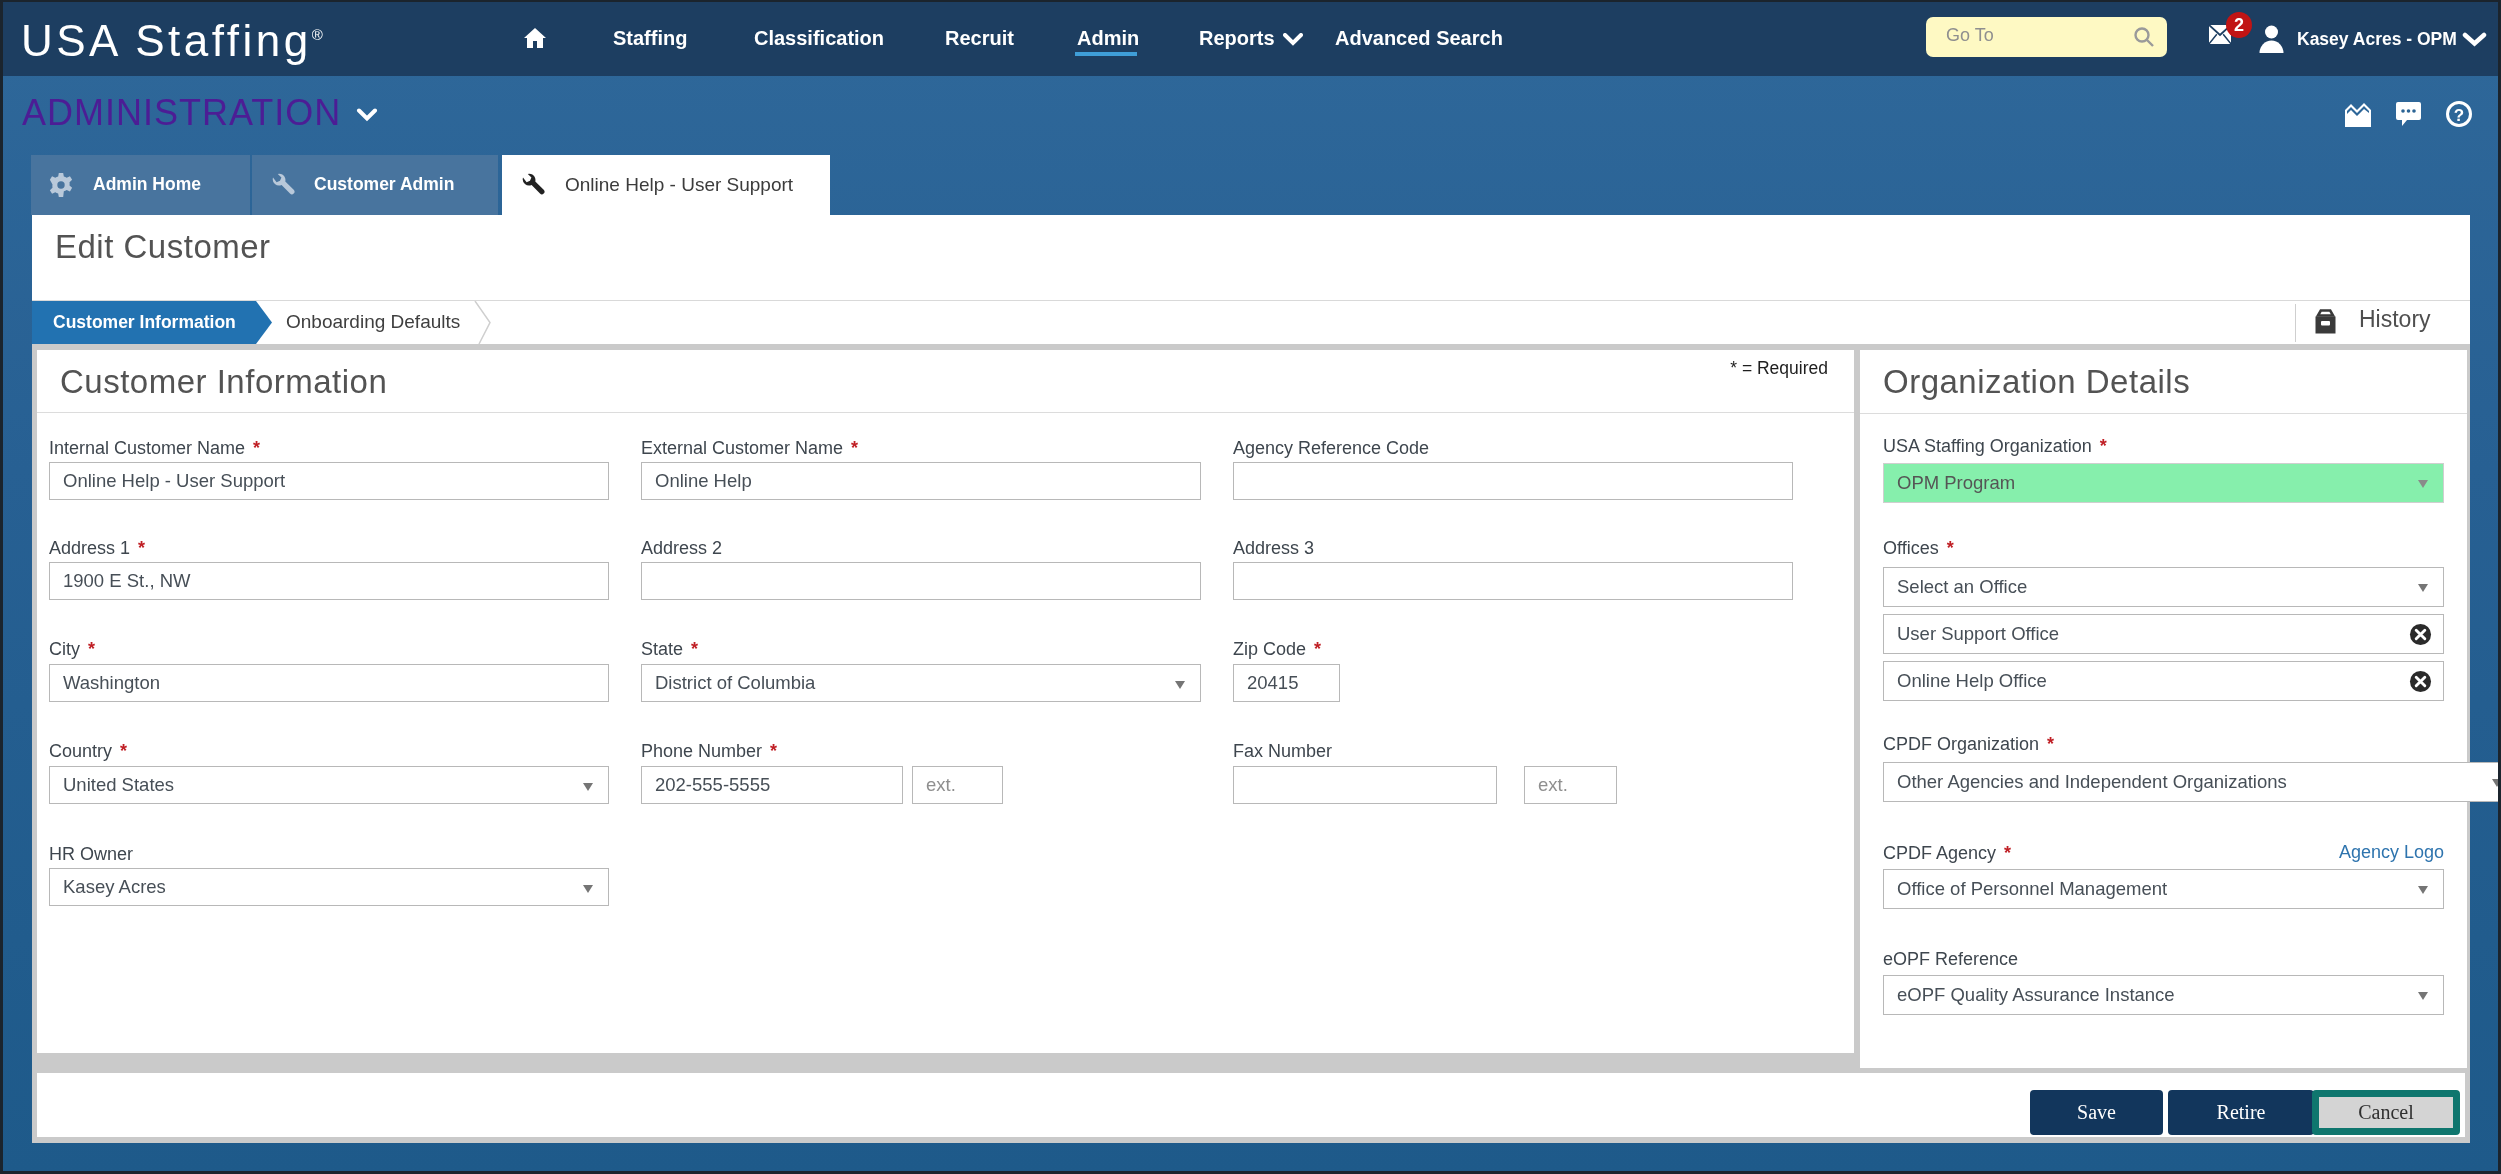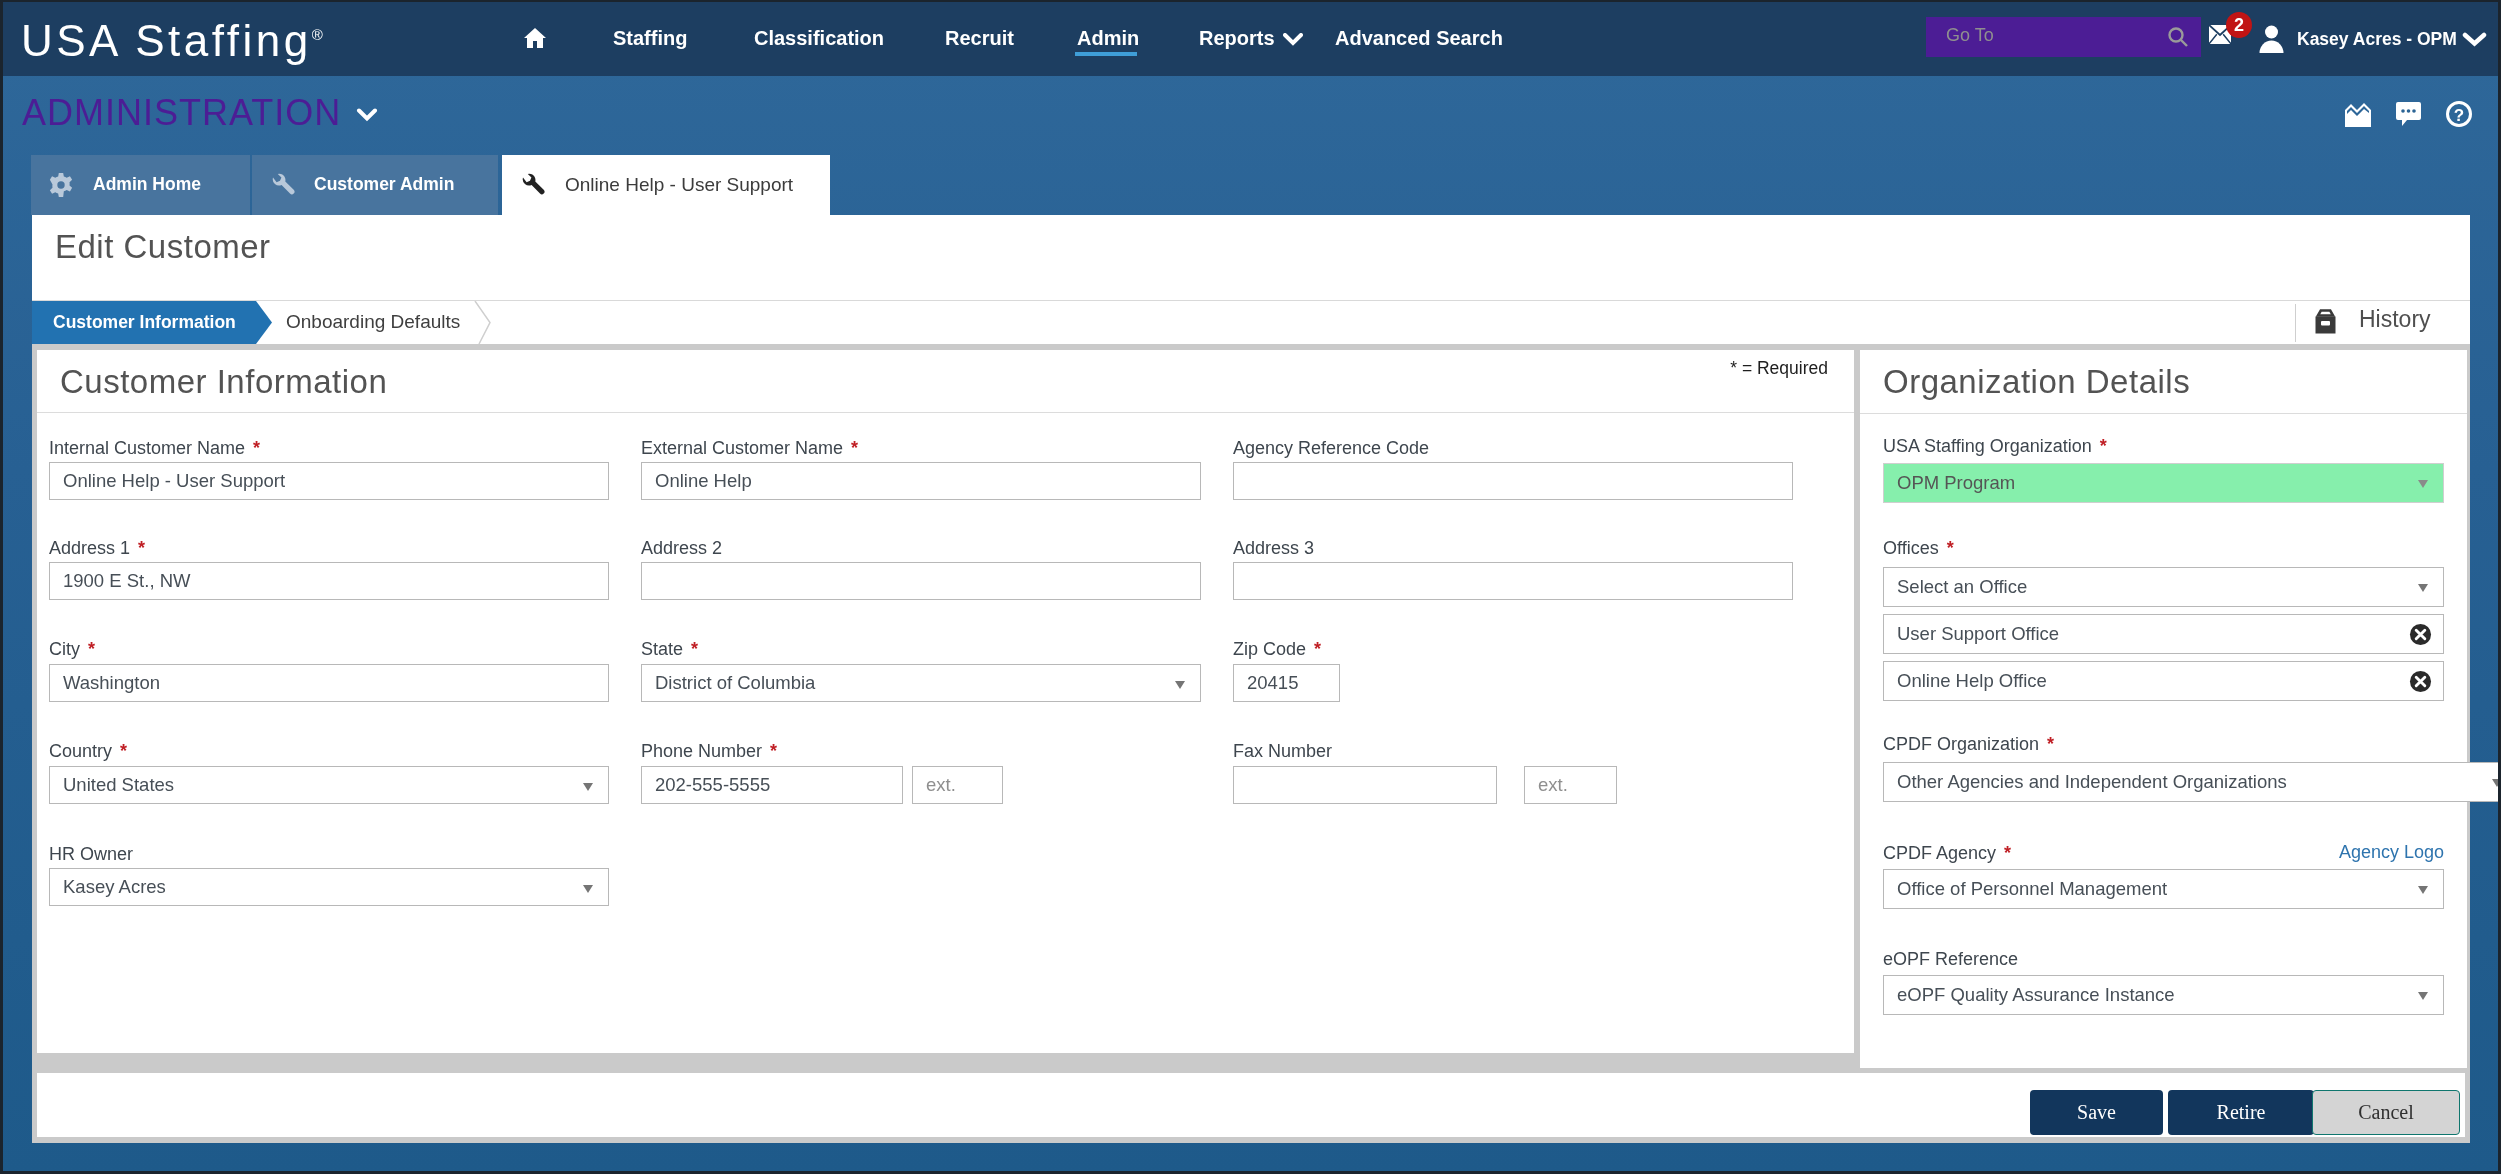--- a/index.html
+++ b/index.html
@@ -7,21 +7,21 @@
   body { font-family:"Liberation Sans", sans-serif; position:relative;
          background:linear-gradient(180deg,#2f689a 0%,#276093 40%,#1e5a8a 100%); }
   .abs { position:absolute; }
 
   
   #topbar { left:0; top:0; width:2501px; height:76px; background:#1d3e61; }
   #logo { left:21px; top:16px; font-size:44px; color:#fff; letter-spacing:3.5px; font-weight:400; }
   #logo sup { font-size:15px; vertical-align:super; letter-spacing:0; }
   .nav { top:27px; color:#fff; font-weight:bold; font-size:20px; }
   #adminline { left:1075px; top:52px; width:62px; height:4px; background:#3f9ed8; }
-  #goto { left:1926px; top:17px; width:275px; height:40px; background:#4c1d95; border-radius:0; }
+  #goto { left:1926px; top:17px; width:241px; height:40px; background:#fef9c3; border-radius:7px; }
   #goto span { position:absolute; left:20px; top:8px; font-size:18px; color:#8f8f8f; }
   #gotoicon { position:absolute; right:12px; top:9px; }
 
   
   #adm { left:22px; top:92px; font-size:36px; color:#4c1d95; letter-spacing:1px; }
 
   
   .tab { top:155px; height:60px; background:#48749e; color:#fff; font-weight:bold; font-size:17.5px; }
   .tab span { position:absolute; top:19px; }
   .tab svg { position:absolute; top:18px; }
@@ -53,21 +53,21 @@
          line-height:38px; padding-left:13px; white-space:nowrap; }
   .dis { background:#86efac; border-color:#cfcfcf; }
   .arrow { position:absolute; right:15px; top:16px; width:0; height:0;
            border-left:5.5px solid transparent; border-right:5.5px solid transparent; border-top:8px solid #757575; }
   .cx { position:absolute; right:11px; top:8px; width:23px; height:23px; }
 
   
   #footer { left:5px; top:729px; width:2428px; height:64px; background:#fff;font-family:Liberation Serif, serif; }
   .btn { top:17px; height:45px; border-radius:4px; color:#fff; background:#12365c;
          font-size:20px; display:flex; align-items:center; justify-content:center; }
-  #cancel { background:#d4d4d4; border:1px solid #0f766e; color:#2f2f2f; }
+  #cancel { background:#d4d4d4; border:7px solid #0f766e; color:#2f2f2f; }
 
   
   .edge { background:#1b242d; }
 </style>
 </head>
 <body>
   <div id="topbar" class="abs">
     <div id="logo" class="abs">USA Staffing<sup>®</sup></div>
     <svg class="abs" style="left:523px;top:26px" width="24" height="24" viewBox="0 0 24 24" fill="#fff">
       <path d="M12 2 L23 12 h-3 v10 h-6 v-7 h-4 v7 H4 V12 H1 Z"></path>

